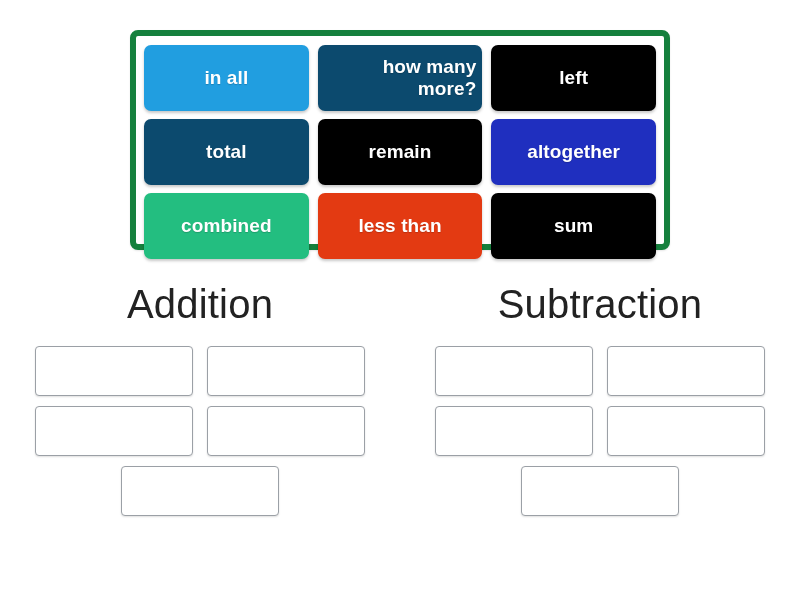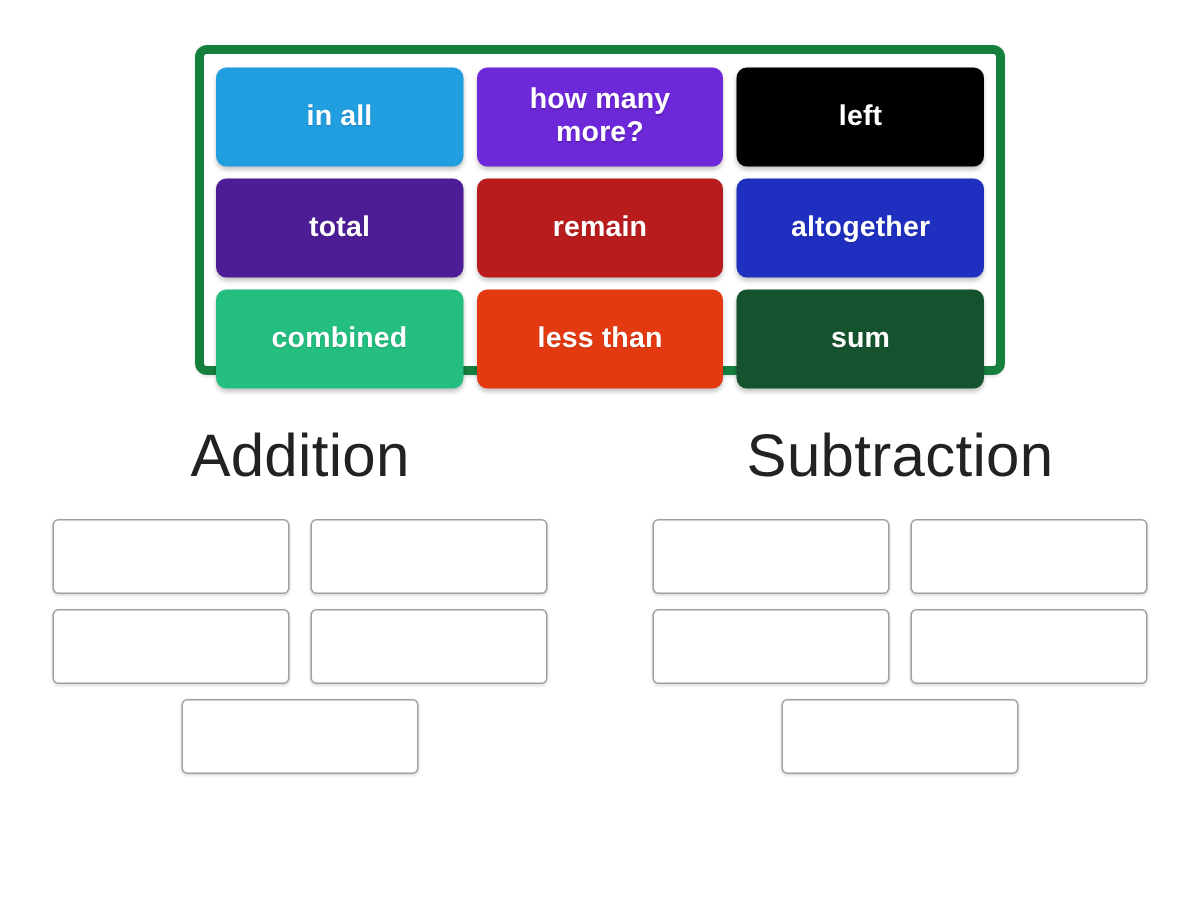--- a/index.html
+++ b/index.html
@@ -97,34 +97,34 @@
     box-shadow: 0 1px 2px rgba(0,0,0,0.13);
   }
 </style>
 </head>
 <body>
 
 <div id="word-bank">
 
   <div class="bank-row">
     <div class="word-tile" style="background-color: rgb(33, 158, 224);">in all</div>
-    <div class="word-tile" style="background-color: #6d28d9;">how many more?</div>
+    <div class="word-tile" style="background-color: #0c4a6e; text-align: right;">how many more?</div>
     <div class="word-tile" style="background-color: #000000;">left</div>
   </div>
 
   <div class="bank-row">
-    <div class="word-tile" style="background-color: #4c1d95;">total</div>
-    <div class="word-tile" style="background-color: #b91c1c;">remain</div>
+    <div class="word-tile" style="background-color: #0c4a6e;">total</div>
+    <div class="word-tile" style="background-color: #000000;">remain</div>
     <div class="word-tile" style="background-color: rgb(31, 47, 191);">altogether</div>
   </div>
 
   <div class="bank-row">
     <div class="word-tile" style="background-color: rgb(35, 190, 128);">combined</div>
     <div class="word-tile" style="background-color: rgb(227, 58, 18);">less than</div>
-    <div class="word-tile" style="background-color: #14532d;">sum</div>
+    <div class="word-tile" style="background-color: #000000;">sum</div>
   </div>
 
 </div>
 
 <div id="categories">
 
   <div class="category">
     <div class="category-title">Addition</div>
     <div class="slot-grid">
       <div class="drop-slot"></div>

